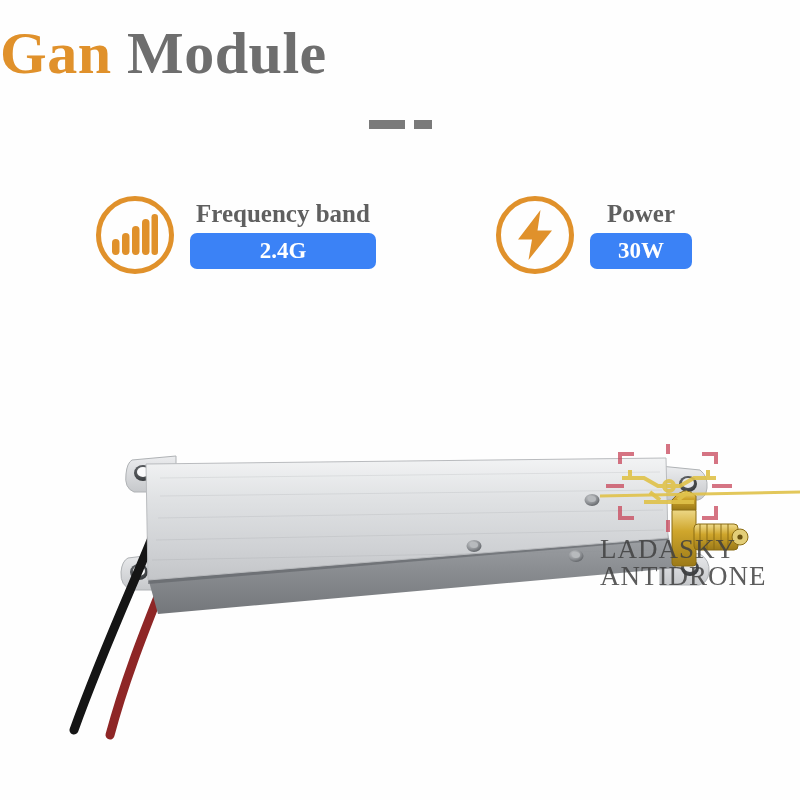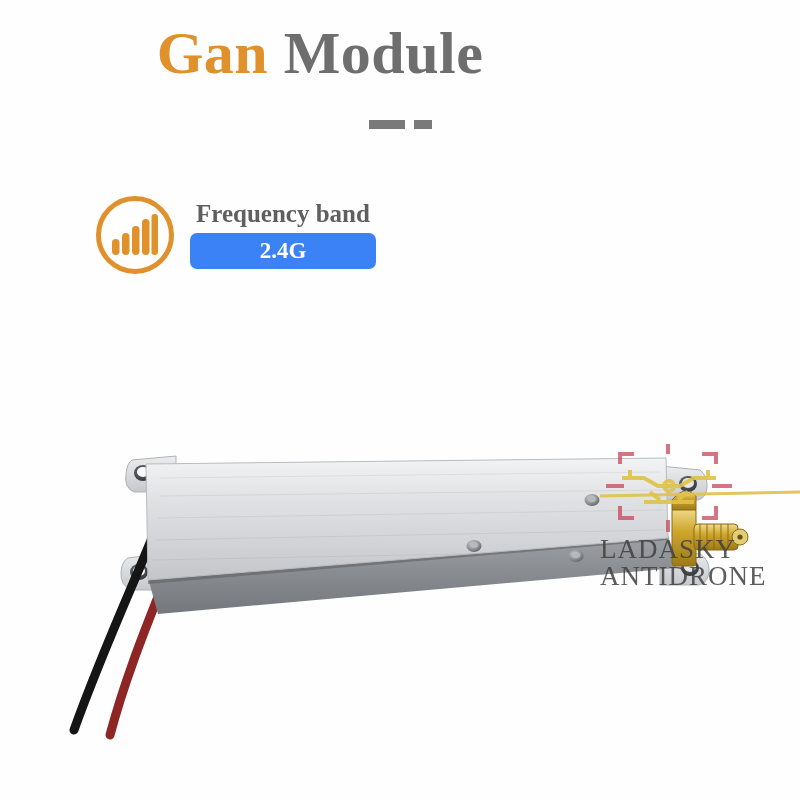--- a/index.html
+++ b/index.html
@@ -21,21 +21,21 @@
     height: 800px;
     background: #fefefe;
   }
 
   
   .title-block {
     position: absolute;
     top: 22px;
     left: 0;
     width: 640px;
-    text-align: center;
+    text-align: left;
   }
   .title {
     font-family: "Liberation Serif", serif;
     font-weight: bold;
     font-size: 60px;
     letter-spacing: 0.5px;
     line-height: 1.05;
     white-space: nowrap;
   }
   .title .t-accent { color: #E0912B; }
@@ -186,20 +186,31 @@
             <rect x="40.5" y="1" width="6.5" height="41" rx="3.2"></rect>
           </g>
         </svg>
       </div>
       <div class="spec-text">
         <div class="spec-label">Frequency band</div>
         <div class="spec-badge badge-wide">2.4G</div>
       </div>
     </div>
 
+    <div class="spec spec-power">
+      <div class="icon-circle">
+        <svg width="40" height="52" viewBox="0 0 40 52" aria-hidden="true">
+          <path d="M25.5 1 L3 30.5 L17 30.5 L13.5 51 L37 21.5 L22.5 21.5 Z" fill="#E0912B"></path>
+        </svg>
+      </div>
+      <div class="spec-text">
+        <div class="spec-label">Power</div>
+        <div class="spec-badge badge-narrow">30W</div>
+      </div>
+    </div>
 
   </div>
 
   <div class="photo">
     <svg width="800" height="400" viewBox="0 0 800 400" aria-hidden="true">
       <defs>
         <linearGradient id="topFace" x1="0" y1="0" x2="0" y2="1">
           <stop offset="0%" stop-color="#F2F3F4"></stop>
           <stop offset="35%" stop-color="#DFE1E3"></stop>
           <stop offset="75%" stop-color="#CFD1D4"></stop>

